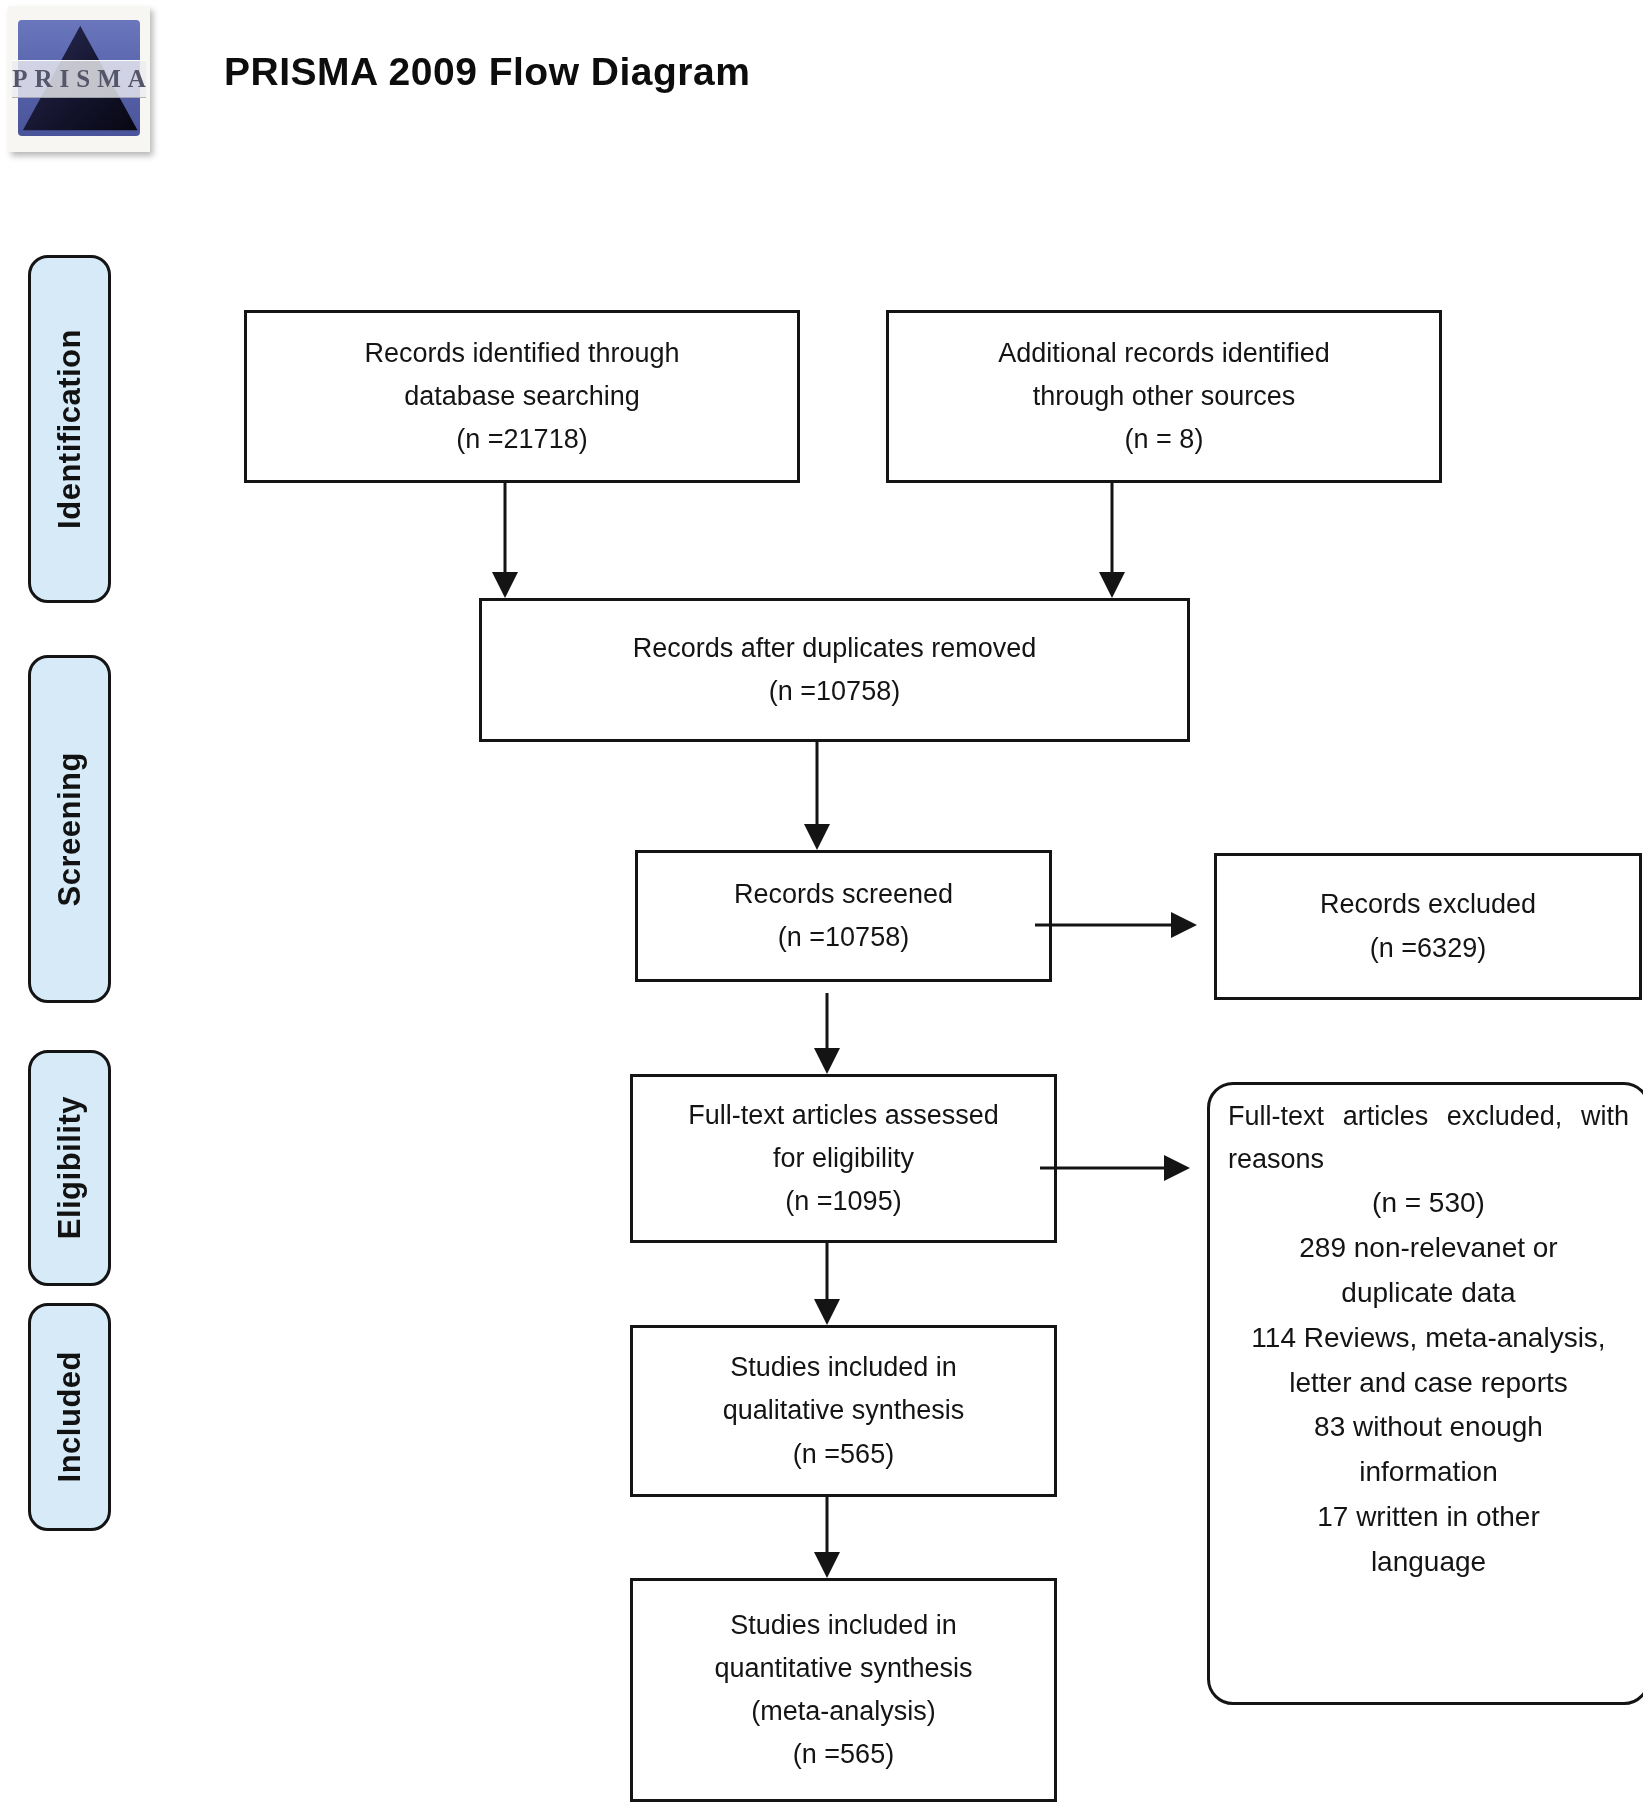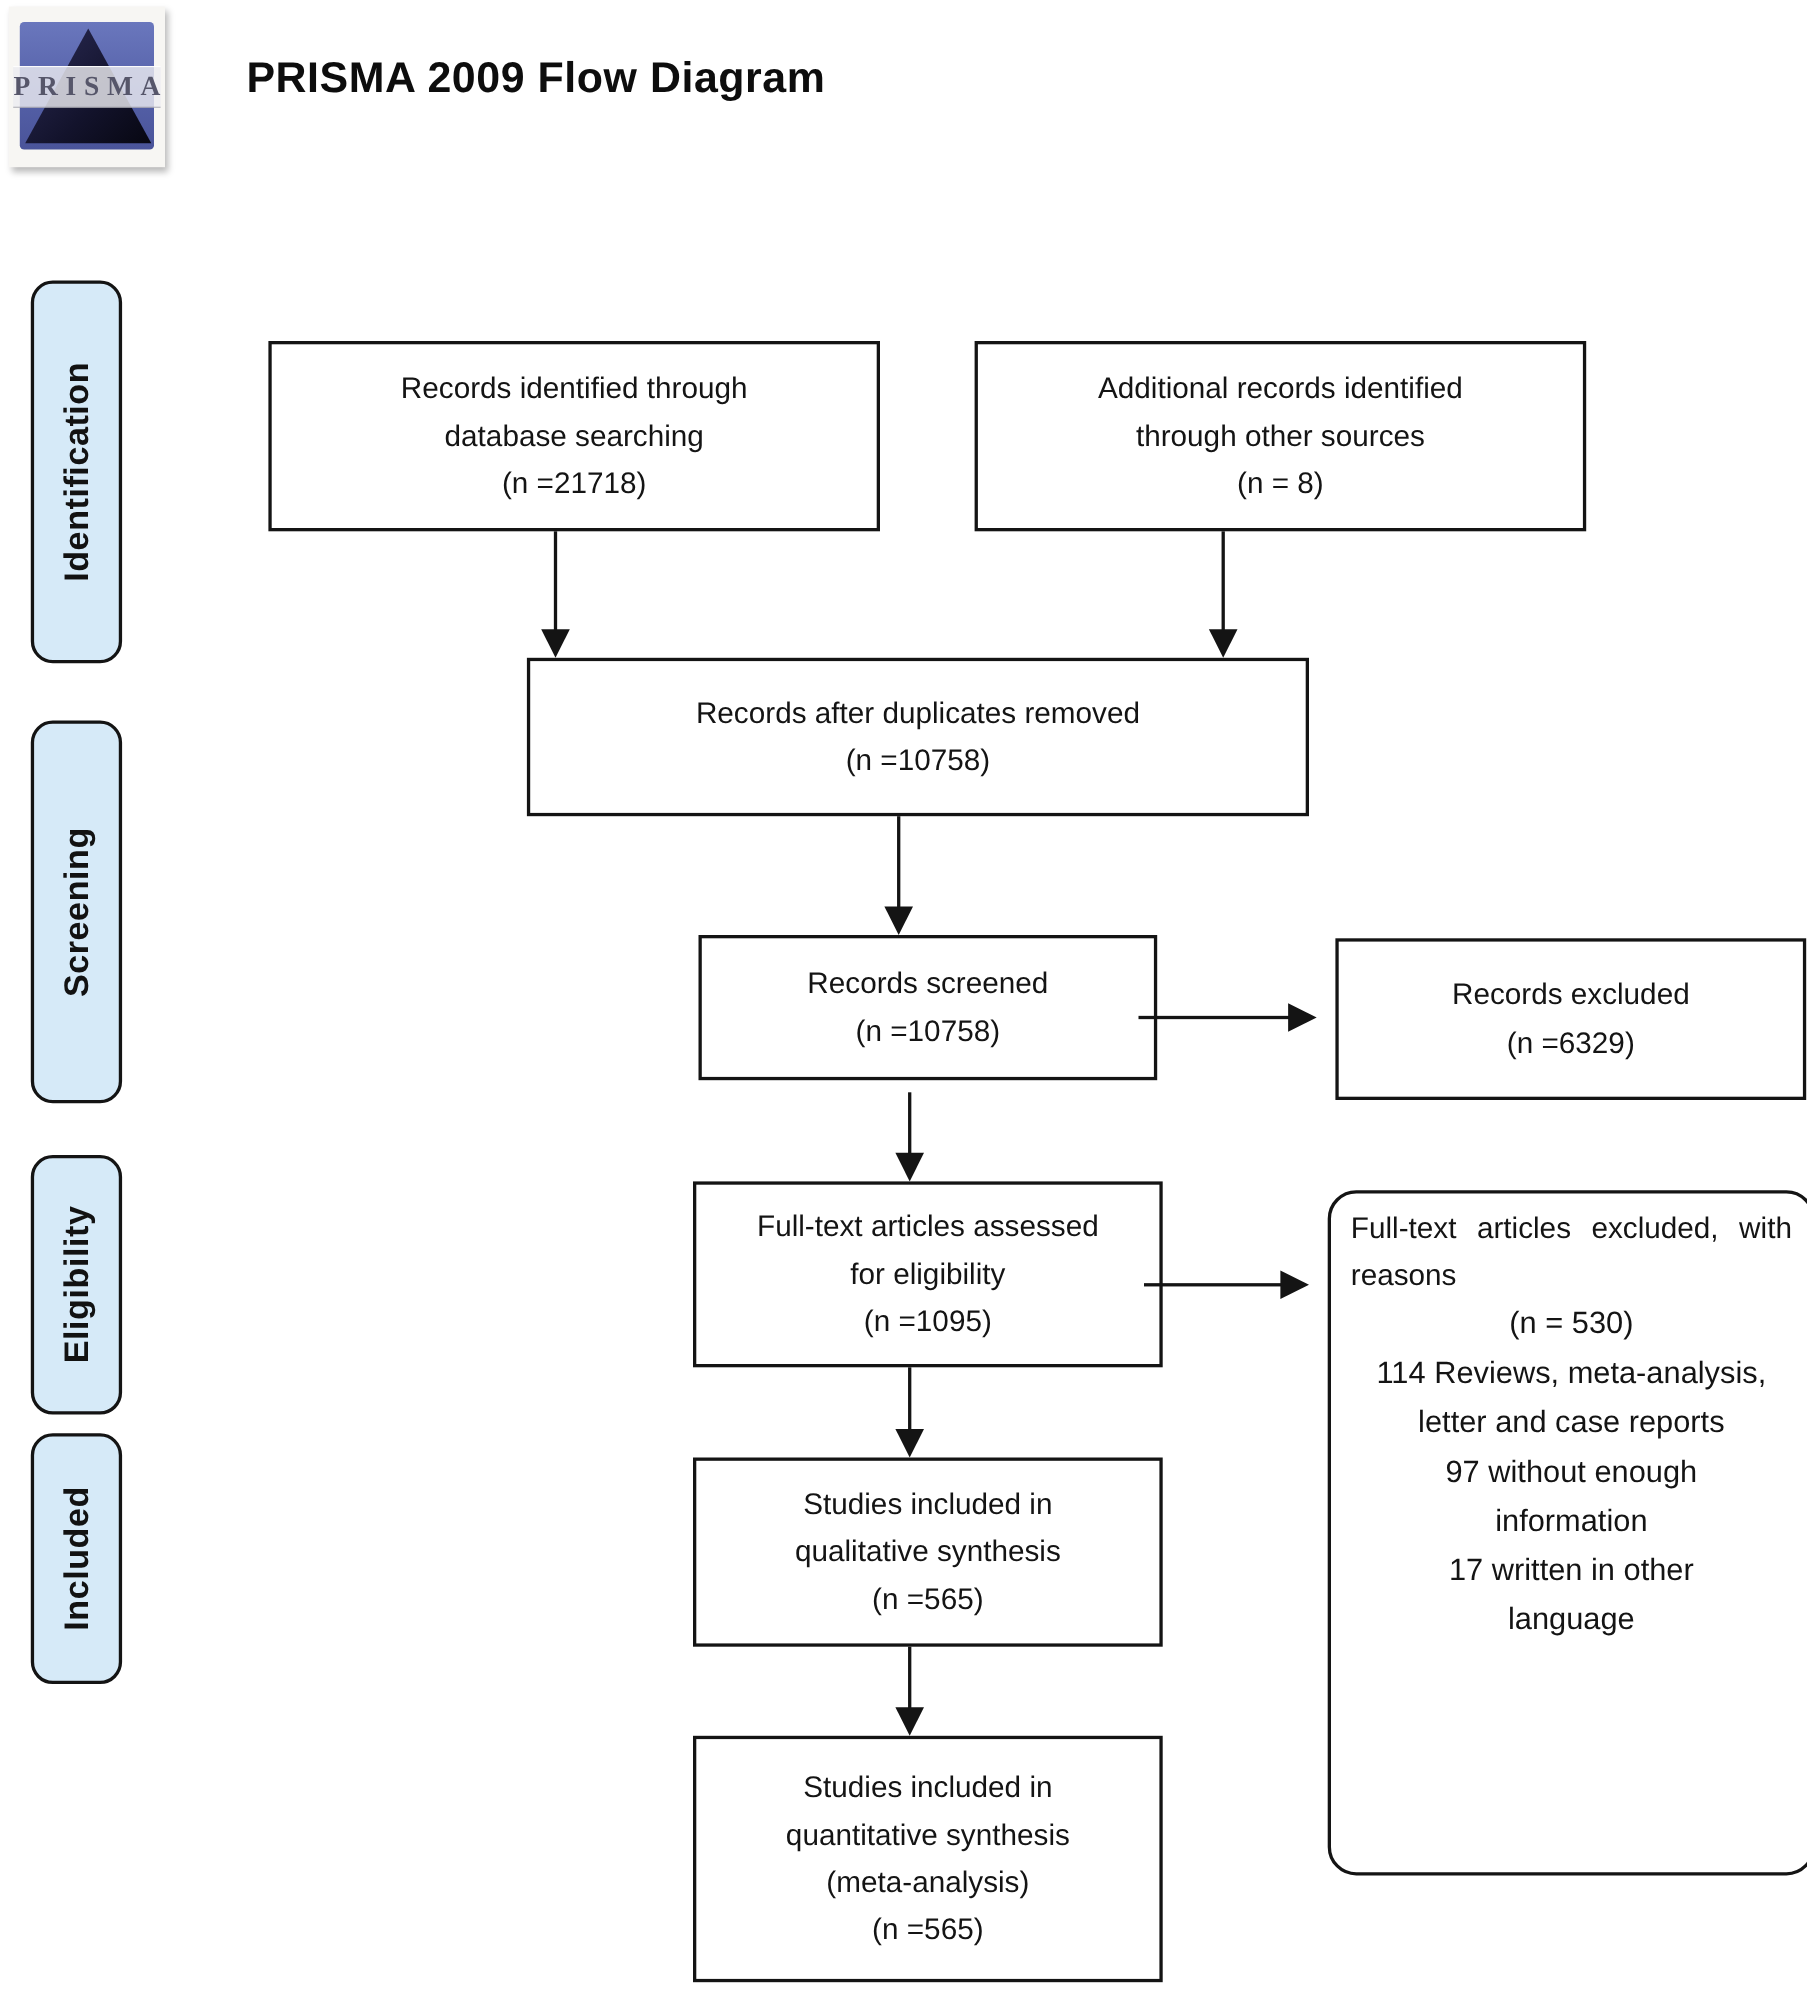--- a/index.html
+++ b/index.html
@@ -116,23 +116,25 @@
 
   <div class="fbox" style="left:613px; top:1074px; width:427px; height:169px;">
     <span class="btxt">Full-text articles assessed
 for eligibility
 (n =1095)</span>
   </div>
 
   <div class="fbox reasons" style="left:1190px; top:1082px; width:443px; height:623px;">
     <div class="r-title">Full-text articles excluded, with reasons</div>
     <div class="r-count">(n = 530)</div>
+    <div class="r-item">289 non-relevanet or
+duplicate data</div>
     <div class="r-item">114 Reviews, meta-analysis,
 letter and case reports</div>
-    <div class="r-item">97 without enough
+    <div class="r-item">83 without enough
 information</div>
     <div class="r-item">17 written in other
 language</div>
   </div>
 
   <div class="fbox" style="left:613px; top:1325px; width:427px; height:172px;">
     <span class="btxt">Studies included in
 qualitative synthesis
 (n =565)</span>
   </div>

